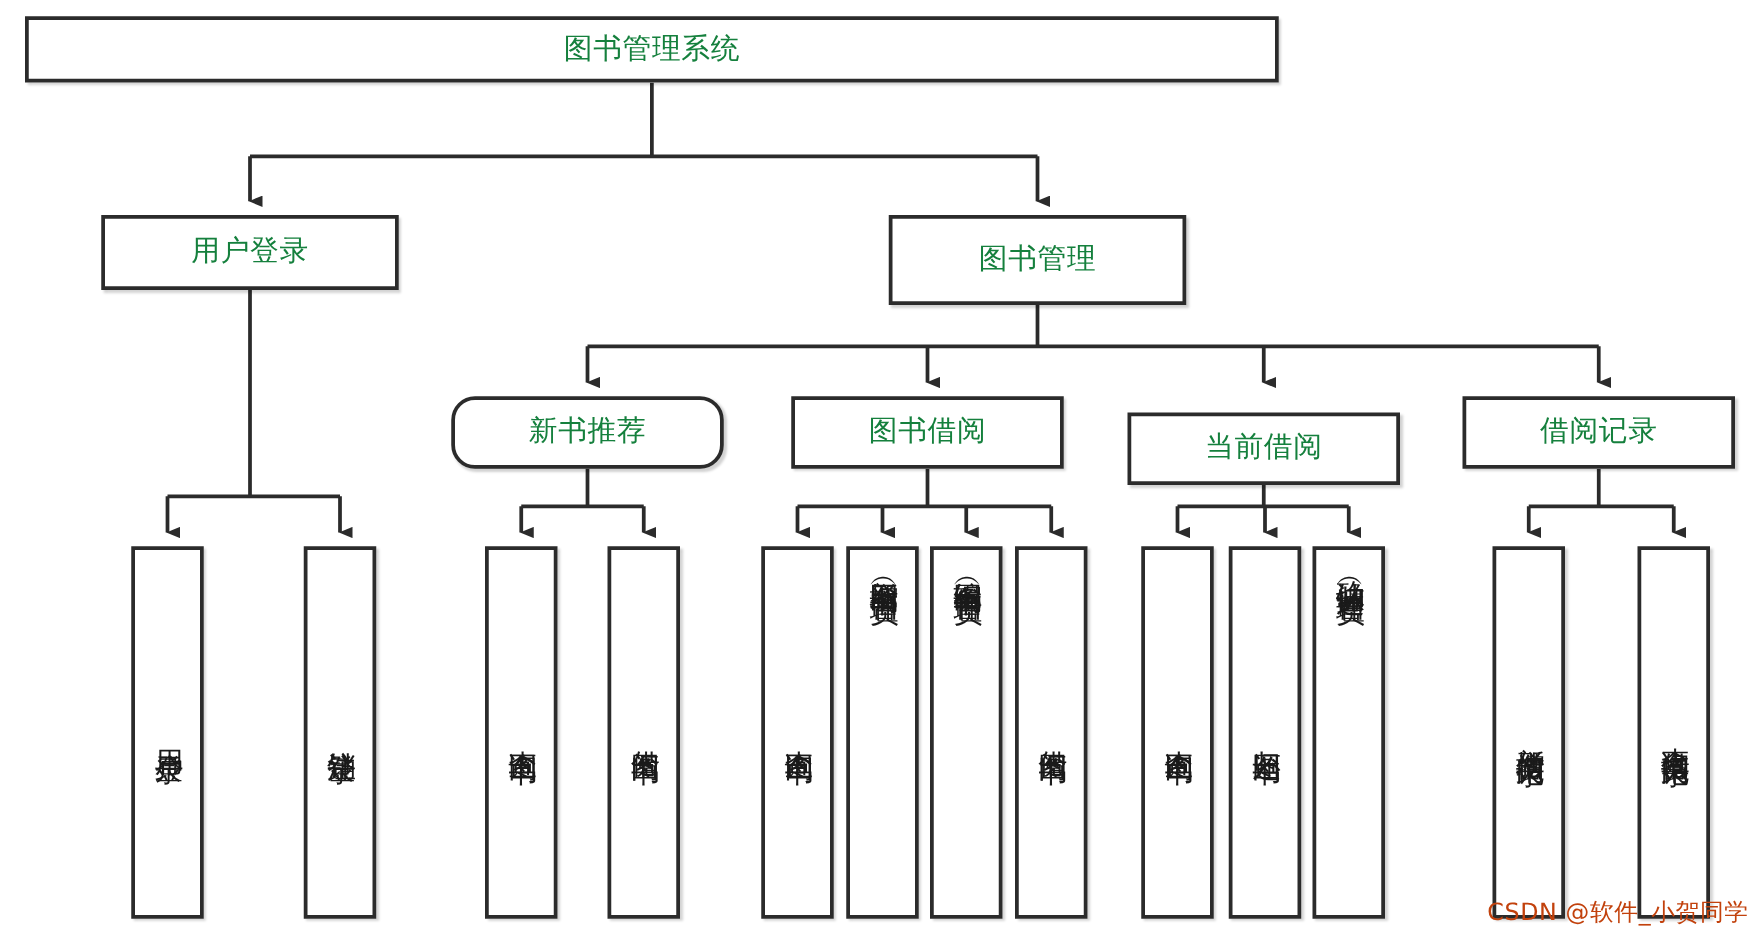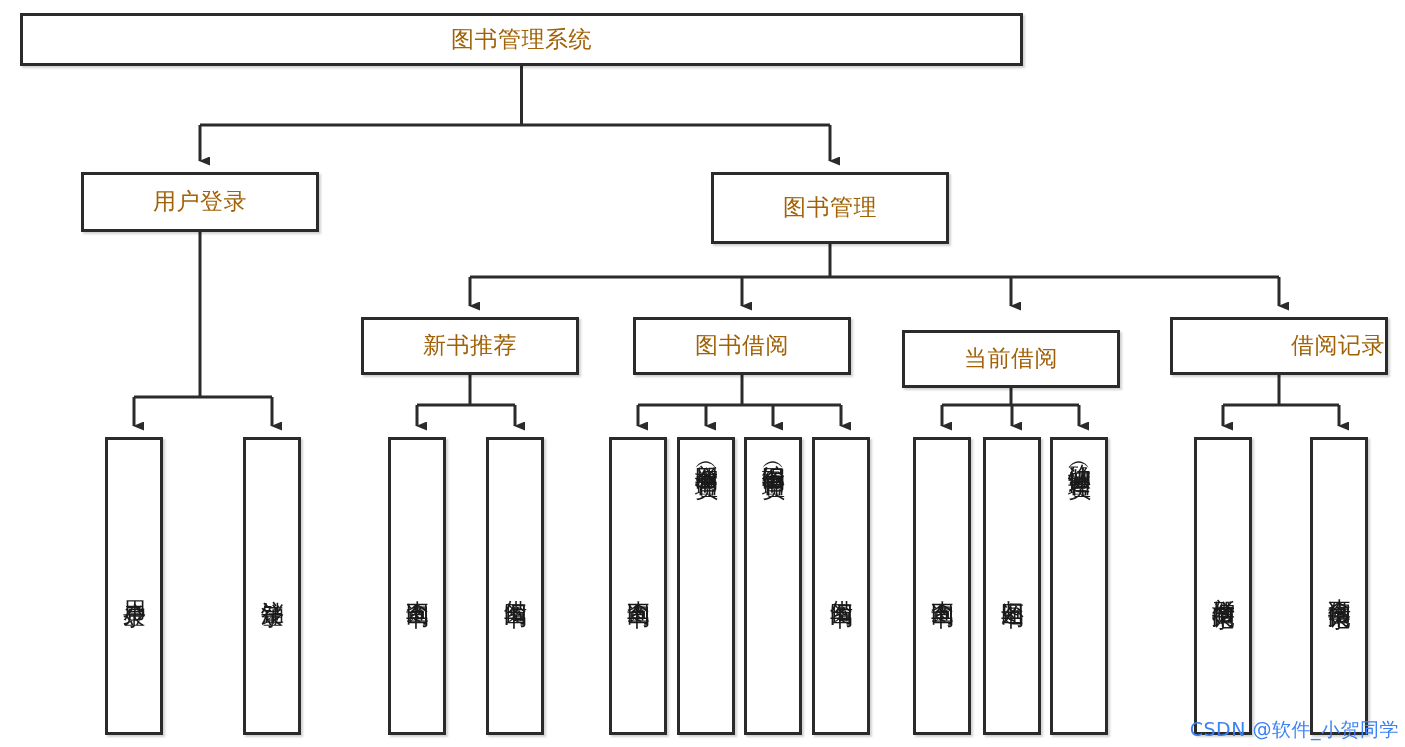--- a/index.html
+++ b/index.html
@@ -32,21 +32,21 @@
     background: #ffffff;
     border: 3px solid #2b2b2b;
     box-shadow: 2px 2px 2px rgba(0,0,0,0.18);
     display: flex;
     align-items: center;
     justify-content: center;
     overflow: hidden;
   }
   .node-label-h {
     font-size: 23px;
-    color: #a16207;
+    color: #15803d;
     line-height: 1.1;
     white-space: nowrap;
     letter-spacing: 0.5px;
   }
   .node-label-v {
     writing-mode: vertical-rl;
     text-orientation: upright;
     font-size: 23px;
     color: #1a1a1a;
     line-height: 1.12;
@@ -60,21 +60,21 @@
   }
   .leaf-box.center-text {
     align-items: center;
     padding-top: 0;
   }
   #watermark {
     position: absolute;
     right: 6px;
     bottom: 4px;
     font-size: 19px;
-    color: #3b82f6;
+    color: #c2410c;
     letter-spacing: 0.5px;
     white-space: nowrap;
     pointer-events: none;
   }
 </style>
 </head>
 <body>
 
 <div id="diagram-root">
 
@@ -124,30 +124,30 @@
   <div id="nodes-layer">
       <div class="node-box" style="left: 20px; top: 13px; width: 1003px; height: 53px;">
         <span class="node-label-h">图书管理系统</span>
       </div>
       <div class="node-box" style="left: 81px; top: 172px; width: 238px; height: 60px;">
         <span class="node-label-h">用户登录</span>
       </div>
       <div class="node-box" style="left: 711px; top: 172px; width: 238px; height: 72px;">
         <span class="node-label-h">图书管理</span>
       </div>
-      <div class="node-box" style="left: 361px; top: 317px; width: 218px; height: 58px;">
+      <div class="node-box" style="left: 361px; top: 317px; width: 218px; height: 58px; border-radius: 19px;">
         <span class="node-label-h">新书推荐</span>
       </div>
       <div class="node-box" style="left: 633px; top: 317px; width: 218px; height: 58px;">
         <span class="node-label-h">图书借阅</span>
       </div>
       <div class="node-box" style="left: 902px; top: 330px; width: 218px; height: 58px;">
         <span class="node-label-h">当前借阅</span>
       </div>
-      <div class="node-box" style="left: 1170px; top: 317px; width: 218px; height: 58px; justify-content: flex-end;">
+      <div class="node-box" style="left: 1170px; top: 317px; width: 218px; height: 58px;">
         <span class="node-label-h">借阅记录</span>
       </div>
       <div class="node-box leaf-box center-text" style="left: 105px; top: 437px; width: 58px; height: 298px;">
         <span class="node-label-v">用户登录</span>
       </div>
       <div class="node-box leaf-box center-text" style="left: 243px; top: 437px; width: 58px; height: 298px;">
         <span class="node-label-v">注销登录</span>
       </div>
       <div class="node-box leaf-box center-text" style="left: 388px; top: 437px; width: 58px; height: 298px;">
         <span class="node-label-v">查询图书</span>

